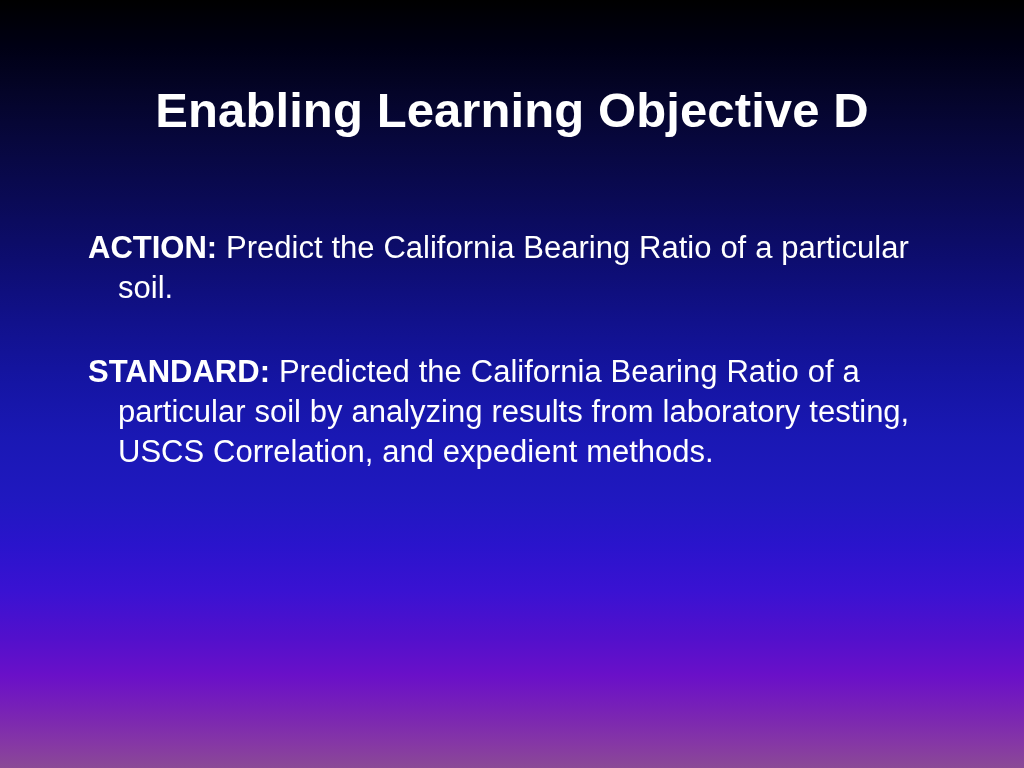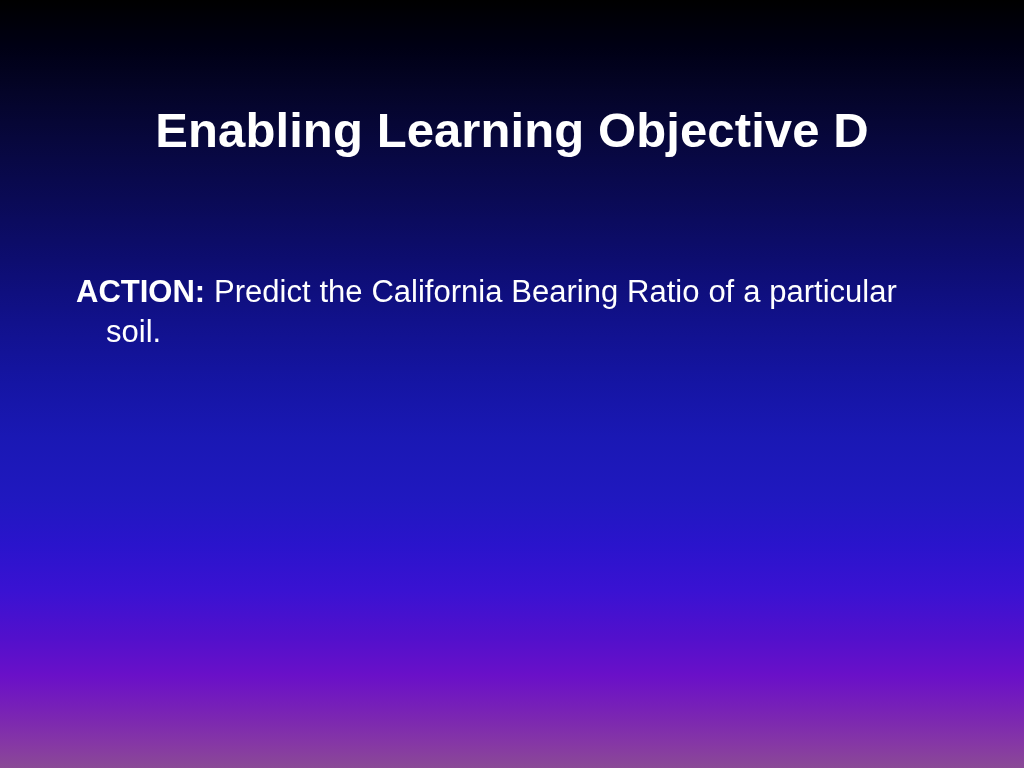--- a/index.html
+++ b/index.html
@@ -36,41 +36,40 @@
       #7a24b4 93%,
       #8638a4 97%,
       #8a4a96 100%
     );
   }
 
   
   #title-block {
     position: absolute;
     left: 64px;
-    top: 104px;
+    top: 84px;
     width: 896px;
     text-align: center;
   }
   #title-text {
     display: block;
     color: #ffffff;
     font-size: 49px;
     font-weight: bold;
     line-height: 1.1;
     letter-spacing: 0.1px;
     white-space: nowrap;
   }
 
   
   #body-block {
     position: absolute;
-    left: 76px;
+    left: 88px;
     top: 228px;
     width: 876px;
-    margin-top: 44px;
   }
   .para {
     color: #ffffff;
     font-size: 31px;
     line-height: 40px;
     text-align: left;
     padding-left: 30px;
     text-indent: -30px;
     margin: 0 0 44px 0;
     word-spacing: 0.3px;
@@ -94,16 +93,19 @@
     <span id="title-text">Enabling Learning Objective D</span>
   </div>
 
   <div id="body-block">
 
     <p class="para">
       <span class="lead">ACTION:</span><span class="rest">  Predict the California Bearing Ratio of a particular soil.</span>
     </p>
 
 
+    <p class="para">
+      <span class="lead">STANDARD:</span><span class="rest">  Predicted the California Bearing Ratio of a particular soil by analyzing results from laboratory testing, USCS Correlation, and expedient methods.</span>
+    </p>
 
   </div>
 
 </div>
 
 </body></html>

